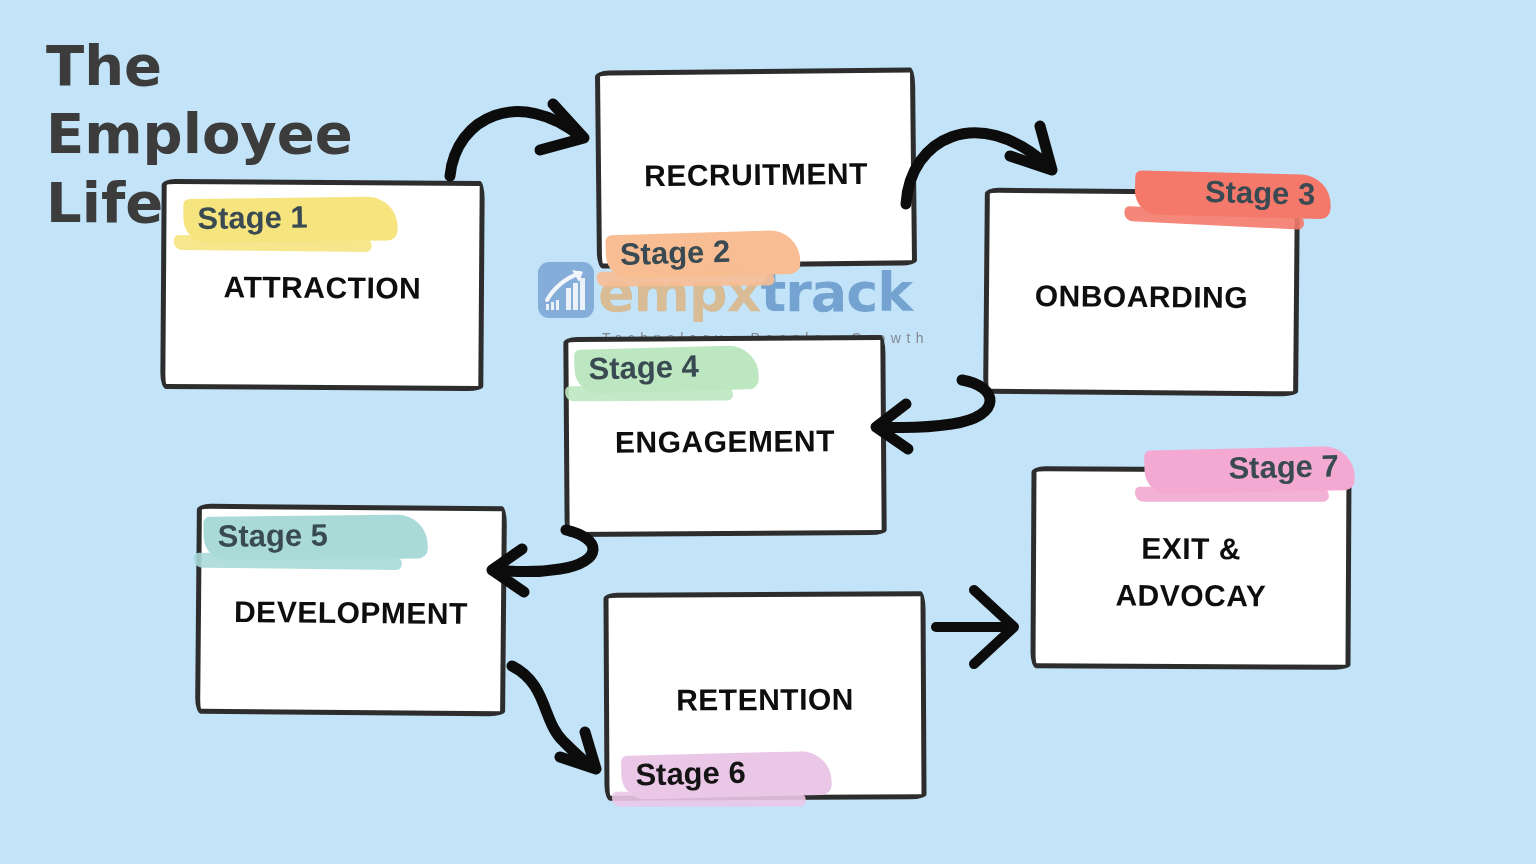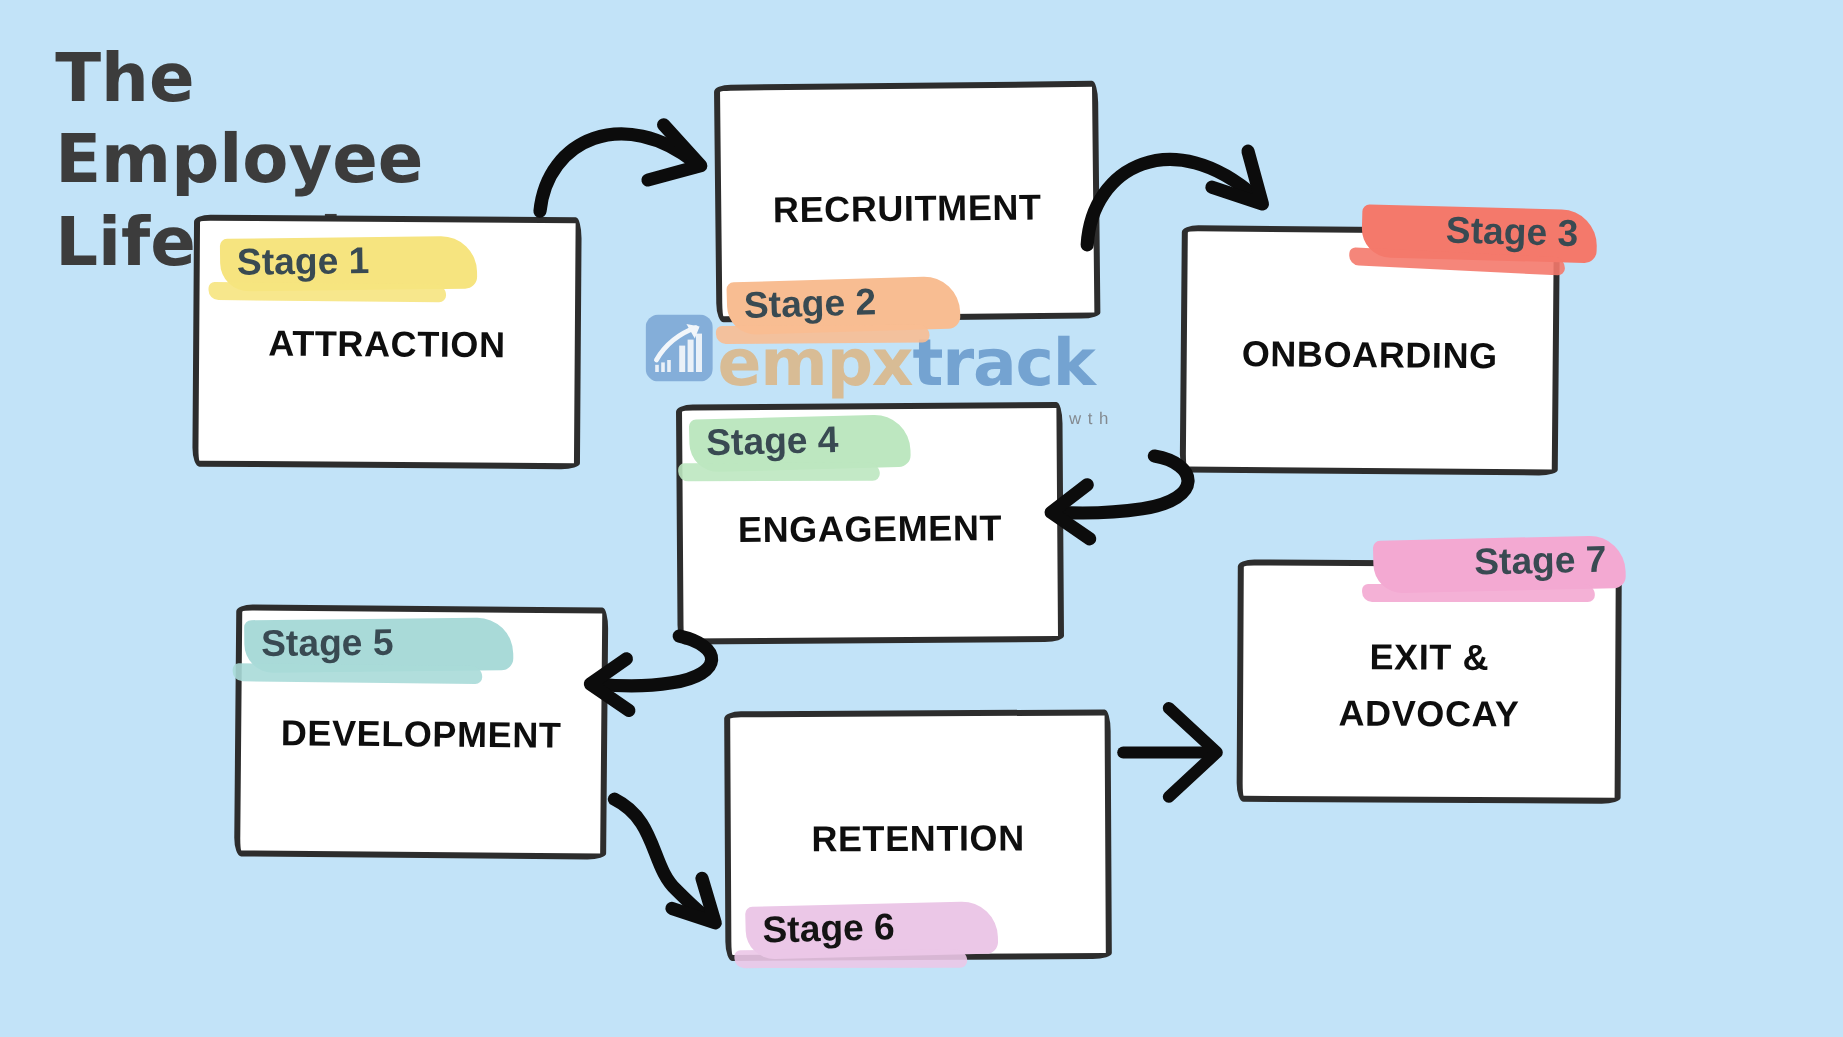--- a/index.html
+++ b/index.html
@@ -55,21 +55,21 @@
   .hl-s4{left:6px;top:6px;padding-right:60px;}
   .hl-s5{left:2px;top:6px;padding-right:100px;}
   .hl-s6{left:12px;top:156px;padding-right:86px;color:#141414;}
   .hl-s7{right:-8px;top:-24px;padding-left:84px;transform:rotate(-1.6deg);}
   
   .logo{position:absolute;left:538px;top:262px;z-index:1;}
   .logo-row{display:flex;align-items:flex-start;}
   .logo-icon{width:56px;height:56px;margin-right:4px;}
   .wordmark{
     font-family:"DejaVu Sans",sans-serif;font-weight:bold;
-    font-size:54px;line-height:1;letter-spacing:-1px;margin-top:14px;
+    font-size:54px;line-height:1;letter-spacing:-1px;margin-top:4px;
   }
   .wm1{color:#D8BC95;}
   .wm2{color:#74A3D1;}
   .tagline{
     margin:10px 0 0 64px;font-size:14px;color:#83898F;
     letter-spacing:5.5px;word-spacing:5px;
   }
   
   #arrows{position:absolute;left:0;top:0;z-index:4;pointer-events:none;}
 </style>

